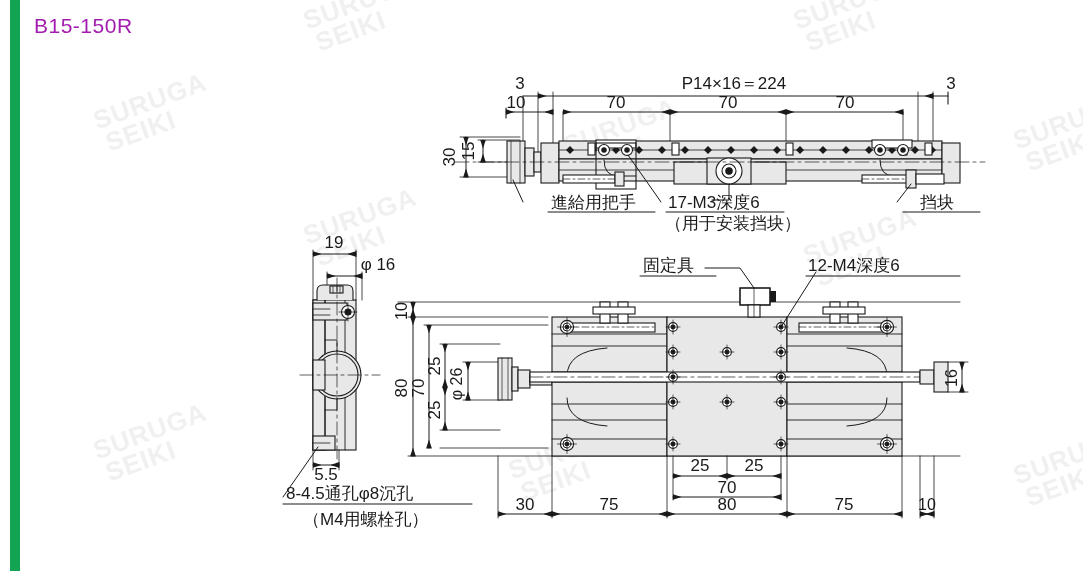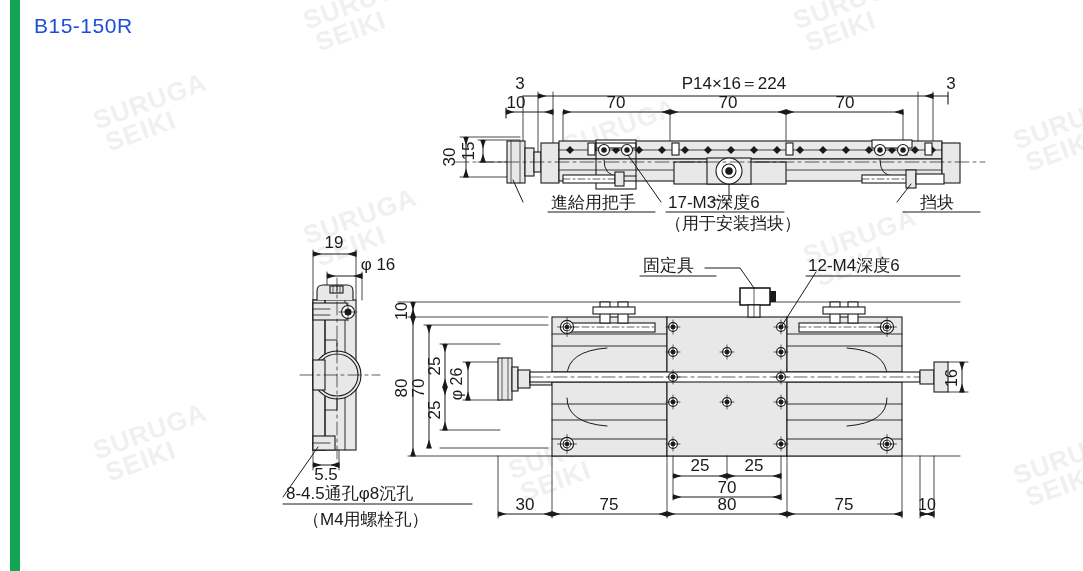--- a/index.html
+++ b/index.html
@@ -12,21 +12,21 @@
   }
   #page{position:absolute;inset:0;width:1083px;height:571px;overflow:hidden;background:#fff;}
 
   
   .accent-bar{
     position:absolute;left:10px;top:0;width:10px;height:571px;
     background:#12a452;
   }
   .page-title{
     position:absolute;left:34px;top:14px;
-    font-size:21px;color:#1d4ed8;letter-spacing:0.5px;
+    font-size:21px;color:#a21caf;letter-spacing:0.5px;
     font-family:"Liberation Sans","DejaVu Sans",sans-serif;
     white-space:nowrap;
   }
 
   
   .wm-layer{position:absolute;inset:0;pointer-events:none;overflow:hidden;}
   .wm{
     position:absolute;
     color:#f0f0f0;
     font-size:26px;

